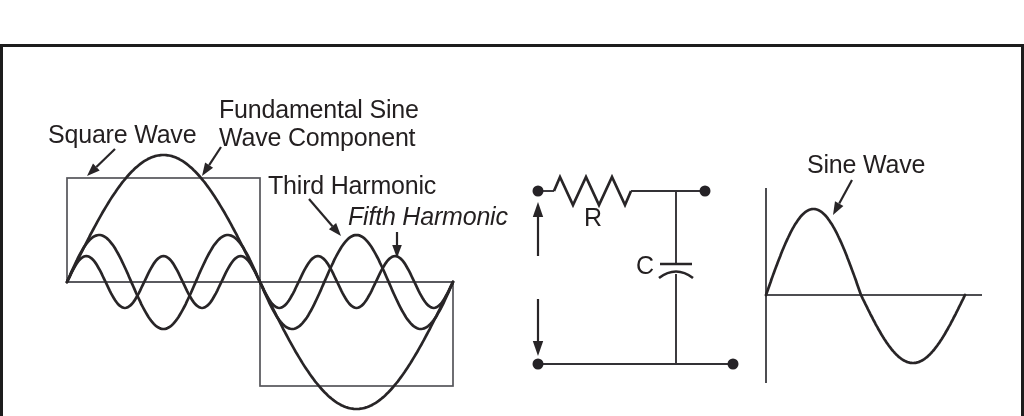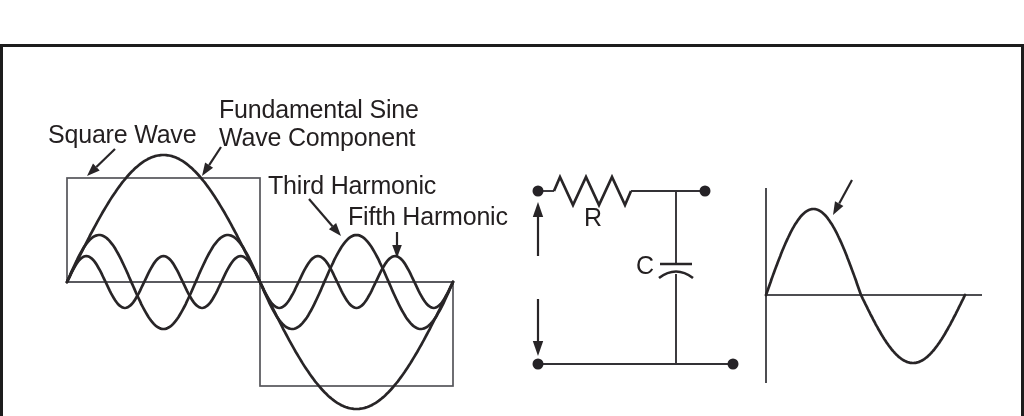--- a/index.html
+++ b/index.html
@@ -105,19 +105,20 @@
     </g>
   </svg>
 
   <div class="lbl" style="left:45px;top:74px;">Square Wave</div>
 
   <div class="lbl center" style="left:216px;top:48px;width:212px;">Fundamental Sine
 Wave Component</div>
 
   <div class="lbl" style="left:265px;top:125px;">Third Harmonic</div>
 
-  <div class="lbl" style="left:345px;top:156px;">Fifth Harmonic</div>
+  <div class="lbl" style="left:345px;top:156px;font-style:italic;">Fifth Harmonic</div>
 
   <div class="lbl" style="left:581px;top:157px;">R</div>
 
   <div class="lbl" style="left:633px;top:205px;">C</div>
 
+  <div class="lbl" style="left:804px;top:104px;">Sine Wave</div>
 </div>
 
 </body></html>

